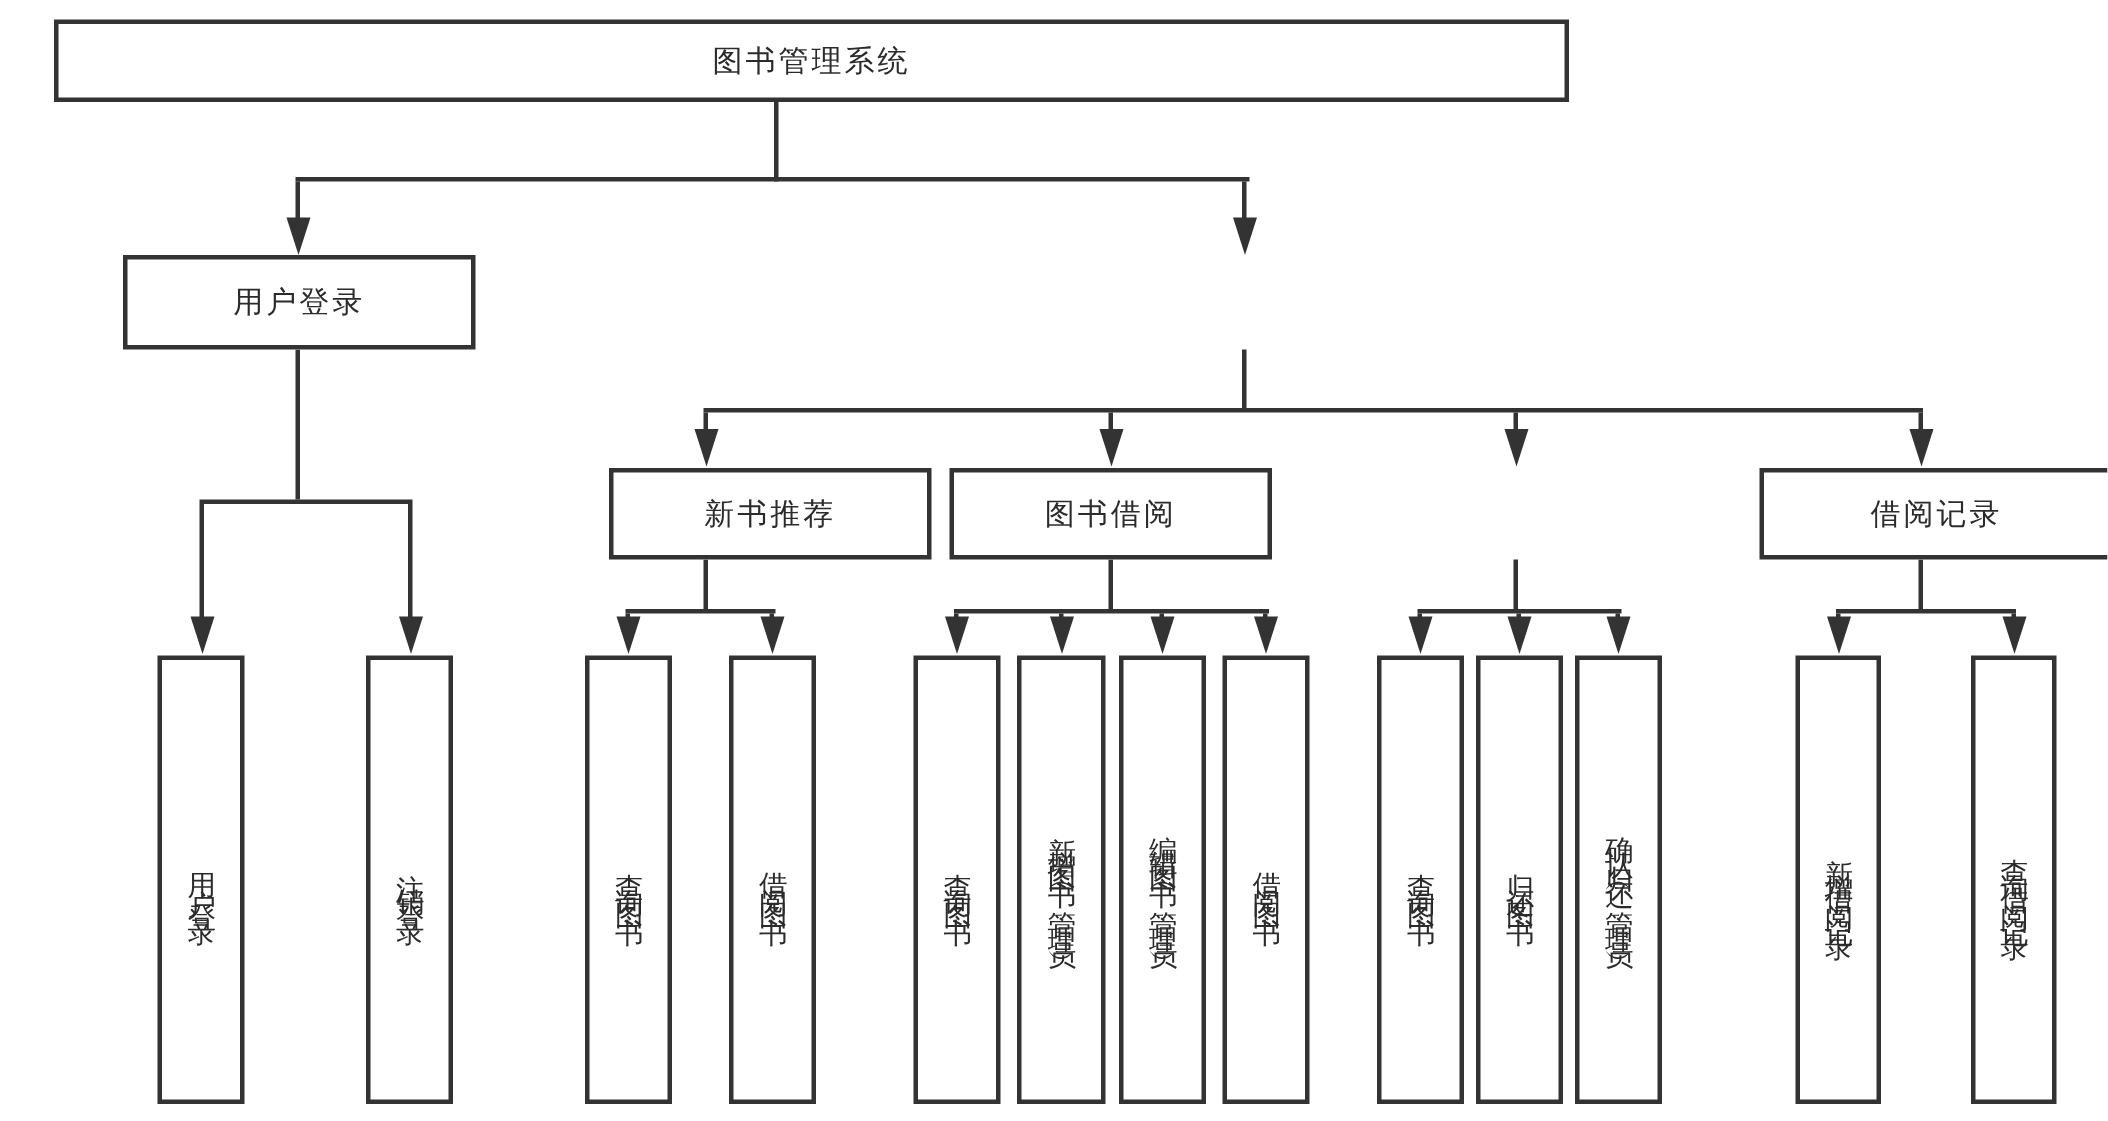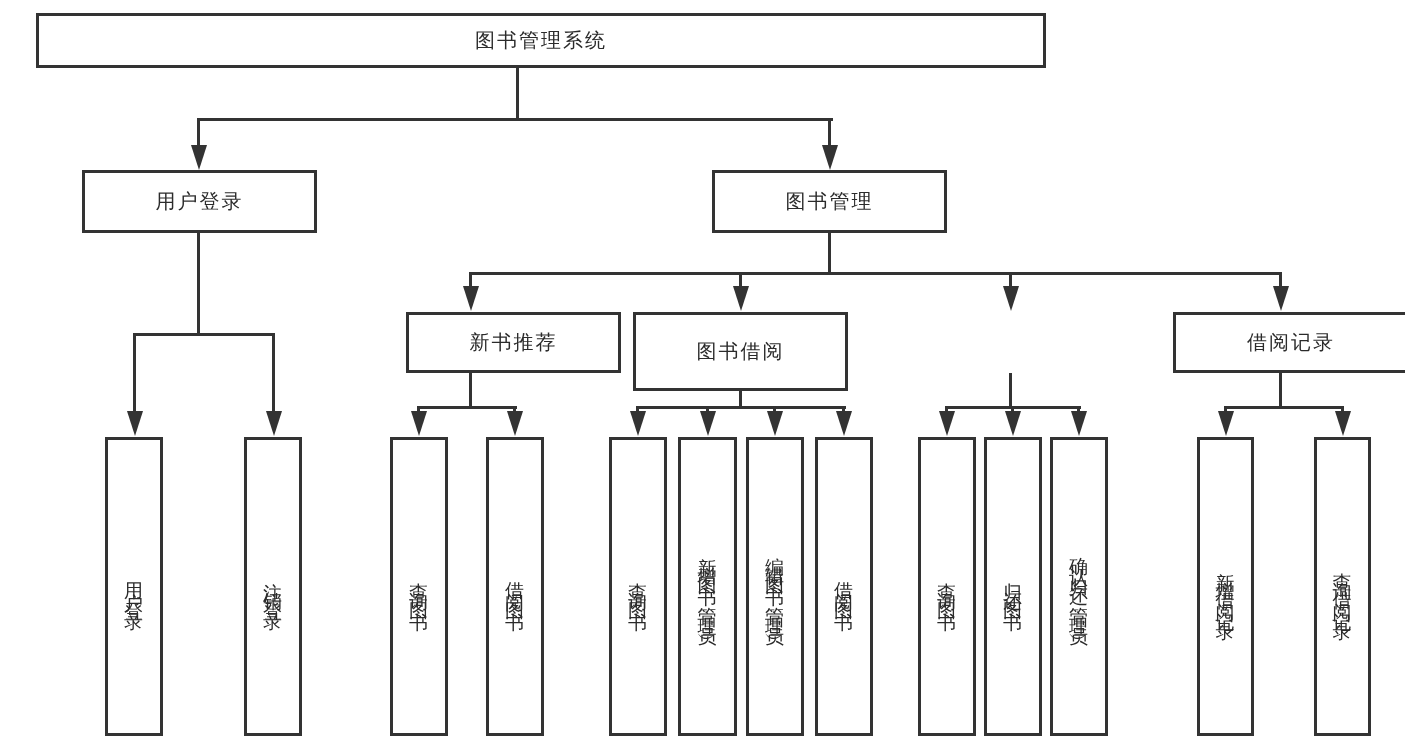--- a/index.html
+++ b/index.html
@@ -116,33 +116,30 @@
     <div class="arrow" style="left: 1004.5px; top: 411px;"></div>
     <div class="arrow" style="left: 1070.5px; top: 411px;"></div>
     <div class="arrow" style="left: 1217.5px; top: 411px;"></div>
     <div class="arrow" style="left: 1334.5px; top: 411px;"></div>
     <div class="node" style="left: 12px; top: 13px; width: 1010px; height: 55px; margin-left: 24px;">
       <span>图书管理系统</span>
     </div>
     <div class="node" style="left: 82px; top: 170px; width: 235px; height: 63px;">
       <span>用户登录</span>
     </div>
-    <div class="node" style="left: 712px; top: 170px; width: 235px; height: 63px;">
-      <span>图书管理</span>
-    </div>
     <div class="node vertical" style="left: 105px; top: 437px; width: 58px; height: 299px;">
       <span>用户登录</span>
     </div>
     <div class="node vertical" style="left: 244px; top: 437px; width: 58px; height: 299px;">
       <span>注销登录</span>
     </div>
     <div class="node" style="left: 363px; top: 312px; width: 215px; height: 61px; margin-left: 43px;">
       <span>新书推荐</span>
     </div>
-    <div class="node" style="left: 633px; top: 312px; width: 215px; height: 79px;">
+    <div class="node" style="left: 633px; top: 312px; width: 215px; height: 61px;">
       <span>图书借阅</span>
     </div>
     <div class="node" style="left: 1173px; top: 312px; width: 236px; height: 61px;">
       <span>借阅记录</span>
     </div>
     <div class="node vertical" style="left: 390px; top: 437px; width: 58px; height: 299px;">
       <span>查询图书</span>
     </div>
     <div class="node vertical" style="left: 486px; top: 437px; width: 58px; height: 299px;">
       <span>借阅图书</span>

